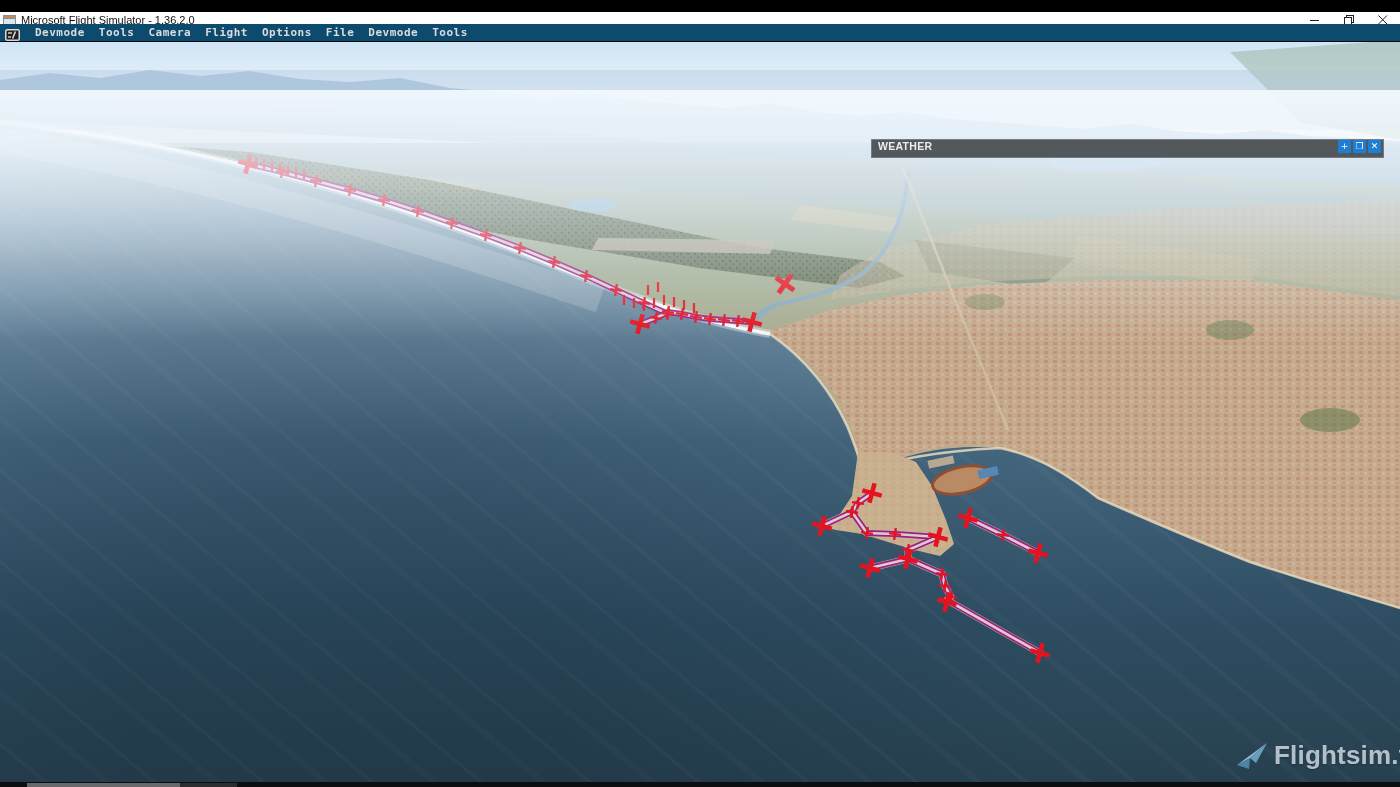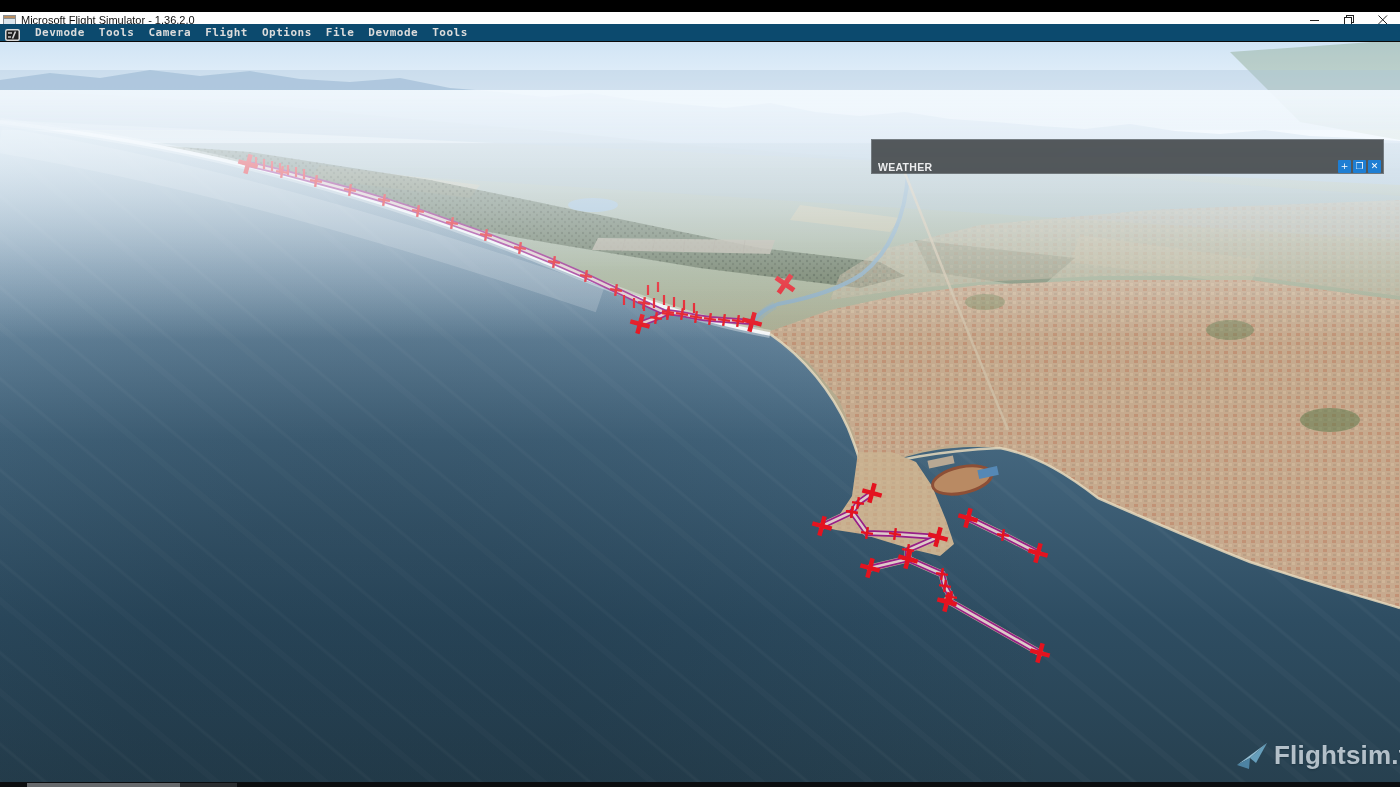--- a/index.html
+++ b/index.html
@@ -15,22 +15,22 @@
            color:#222;font-size:10px;background:transparent;border:0;padding:0;cursor:default;}
   
   .menubar{position:absolute;top:16px;left:0;width:1400px;height:17px;background:#0c4a6e;
            display:flex;align-items:center;z-index:50;border-bottom:1px solid #0a0a0a;margin-top:8px;}
   .devmode-icon{width:15px;height:12px;margin:0 8px 0 5px;flex:0 0 auto;}
   .menu-item{font-family:"DejaVu Sans Mono",monospace;font-weight:bold;font-size:11px;
              color:#dcdcdc;padding:0 7px;letter-spacing:.5px;}
   
   .viewport{position:absolute;top:0;left:0;width:1400px;height:787px;z-index:1;}
   
-  .wx-panel{position:absolute;left:872px;top:140px;width:511px;height:33px;z-index:40;
-            background:rgba(72,76,80,.93);display:flex;align-items:flex-end;
+  .wx-panel{position:absolute;left:872px;top:140px;width:511px;height:17px;z-index:40;
+            background:rgba(72,76,80,.93);display:flex;align-items:flex-start;
             box-shadow:0 0 0 1px rgba(30,32,34,.55);}
   .wx-title{font-size:10.5px;font-weight:bold;color:#ecedee;margin-left:6px;letter-spacing:.3px;}
   .wx-btns{margin-left:auto;display:flex;gap:2px;margin-right:2px;}
   .wx-btn{width:13px;height:13px;border:0;padding:0;color:#fff;font-size:9px;line-height:13px;
           text-align:center;border-radius:1px;cursor:default;font-family:"DejaVu Sans",sans-serif;}
   
   .watermark{position:absolute;left:1236px;top:740px;display:flex;align-items:center;z-index:30;}
   .wm-icon{width:32px;height:30px;margin-right:6px;}
   .wm-text{font-size:26px;font-weight:bold;color:rgba(222,231,238,.78);
            text-shadow:0 1px 2px rgba(10,25,35,.35);letter-spacing:.2px;}

